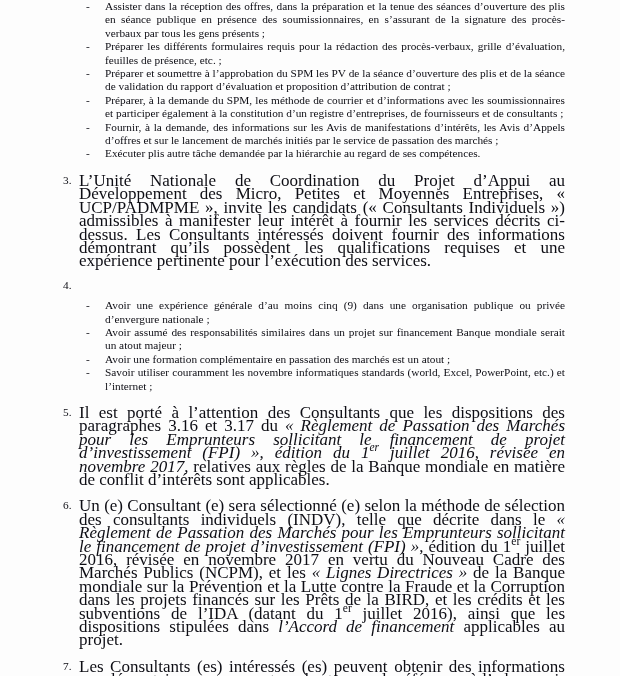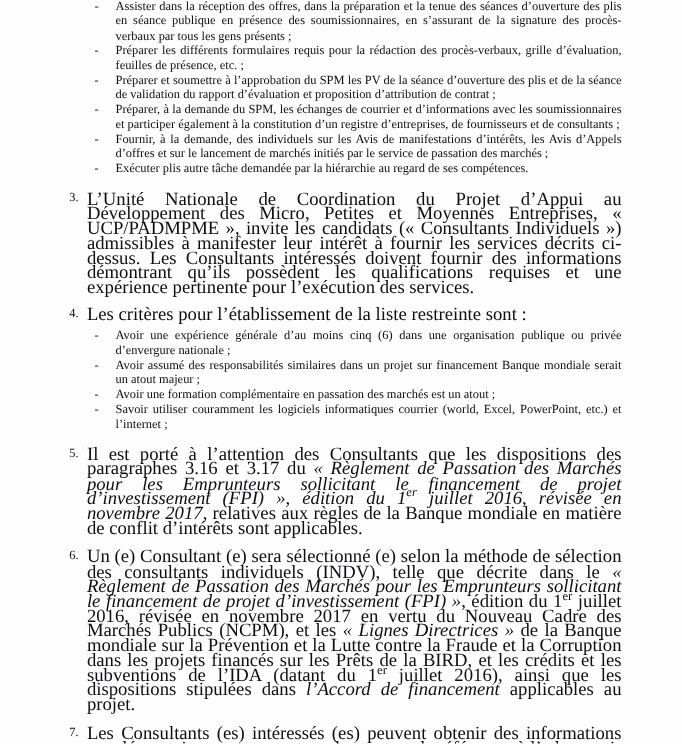--- a/index.html
+++ b/index.html
@@ -93,46 +93,45 @@
 </head>
 <body>
 
 <div class="page">
   <div class="doc-body">
 
     <ul class="dash-list">
       <li class="dash-item">Assister dans la réception des offres, dans la préparation et la tenue des séances d’ouverture des plis en séance publique en présence des soumissionnaires, en s’assurant de la signature des procès-verbaux par tous les gens présents ;</li>
       <li class="dash-item">Préparer les différents formulaires requis pour la rédaction des procès-verbaux, grille d’évaluation, feuilles de présence, etc. ;</li>
       <li class="dash-item">Préparer et soumettre à l’approbation du SPM  les PV de la séance d’ouverture des plis et de la séance de validation du rapport d’évaluation et proposition d’attribution de contrat ;</li>
-      <li class="dash-item">Préparer, à la demande du SPM, les échanges de courrier et d’informations avec les soumissionnaires et participer  également à la constitution d’un registre d’entreprises, de fournisseurs et de consultants ;</li>
-      <li class="dash-item">Fournir, à la demande, des individuels sur les Avis de manifestations d’intérêts, les Avis d’Appels d’offres et sur le lancement de marchés initiés par le service de passation des marchés ;</li>
+      <li class="dash-item">Préparer, à la demande du SPM, les méthode de courrier et d’informations avec les soumissionnaires et participer  également à la constitution d’un registre d’entreprises, de fournisseurs et de consultants ;</li>
+      <li class="dash-item">Fournir, à la demande, des informations sur les Avis de manifestations d’intérêts, les Avis d’Appels d’offres et sur le lancement de marchés initiés par le service de passation des marchés ;</li>
       <li class="dash-item">Exécuter plis autre tâche demandée par la hiérarchie au regard de ses compétences.</li>
     </ul>
 
     <div class="gap-lg"></div>
 
     <div class="clause">
       <div class="clause-num">3.</div>
       <div class="clause-text">L’Unité Nationale de Coordination du Projet d’Appui au Développement des Micro, Petites et Moyennes Entreprises, « UCP/PADMPME », invite les candidats (« Consultants Individuels ») admissibles à manifester leur intérêt à fournir les services décrits ci-dessus. Les Consultants intéressés doivent fournir  des informations démontrant qu’ils possèdent les qualifications requises et une expérience pertinente pour l’exécution des services.</div>
     </div>
 
     <div class="gap-md"></div>
 
     <div class="clause">
       <div class="clause-num">4.</div>
-      <div class="clause-text">Les critères pour l’établissement de la liste restreinte sont :</div>
     </div>
 
     <div class="gap-sm"></div>
 
     <ul class="dash-list">
-      <li class="dash-item">Avoir une expérience générale  d’au moins cinq  (6) dans une organisation  publique ou privée d’envergure nationale ;</li>
+      <li class="dash-item">Avoir une expérience générale  d’au moins cinq  (9) dans une organisation  publique ou privée d’envergure nationale ;</li>
       <li class="dash-item">Avoir assumé des responsabilités similaires dans un projet sur financement Banque mondiale serait un atout majeur ;</li>
       <li class="dash-item">Avoir une formation complémentaire en passation des marchés est un atout ;</li>
-      <li class="dash-item">Savoir utiliser couramment les logiciels informatiques courrier (world, Excel, PowerPoint, etc.) et l’internet ;</li>
+      <li class="dash-item">Savoir utiliser couramment les novembre informatiques standards (world, Excel, PowerPoint, etc.) et l’internet ;</li>
     </ul>
 
     <div class="gap-lg"></div>
 
     <div class="clause">
       <div class="clause-num">5.</div>
       <div class="clause-text"><span>Il est porté à l’attention des Consultants que les dispositions </span><b>des paragraphes 3.16 et 3.17</b><span> du </span><i><span>« Règlement de Passation des Marchés pour les Emprunteurs sollicitant le financement de projet d’investissement (FPI) », édition du 1</span><sup>er</sup><span> juillet 2016, révisée en novembre  2017</span></i><span>, relatives aux règles de la Banque mondiale en matière de conflit d’intérêts sont applicables.</span></div>
     </div>
 
     <div class="gap-lg"></div>

